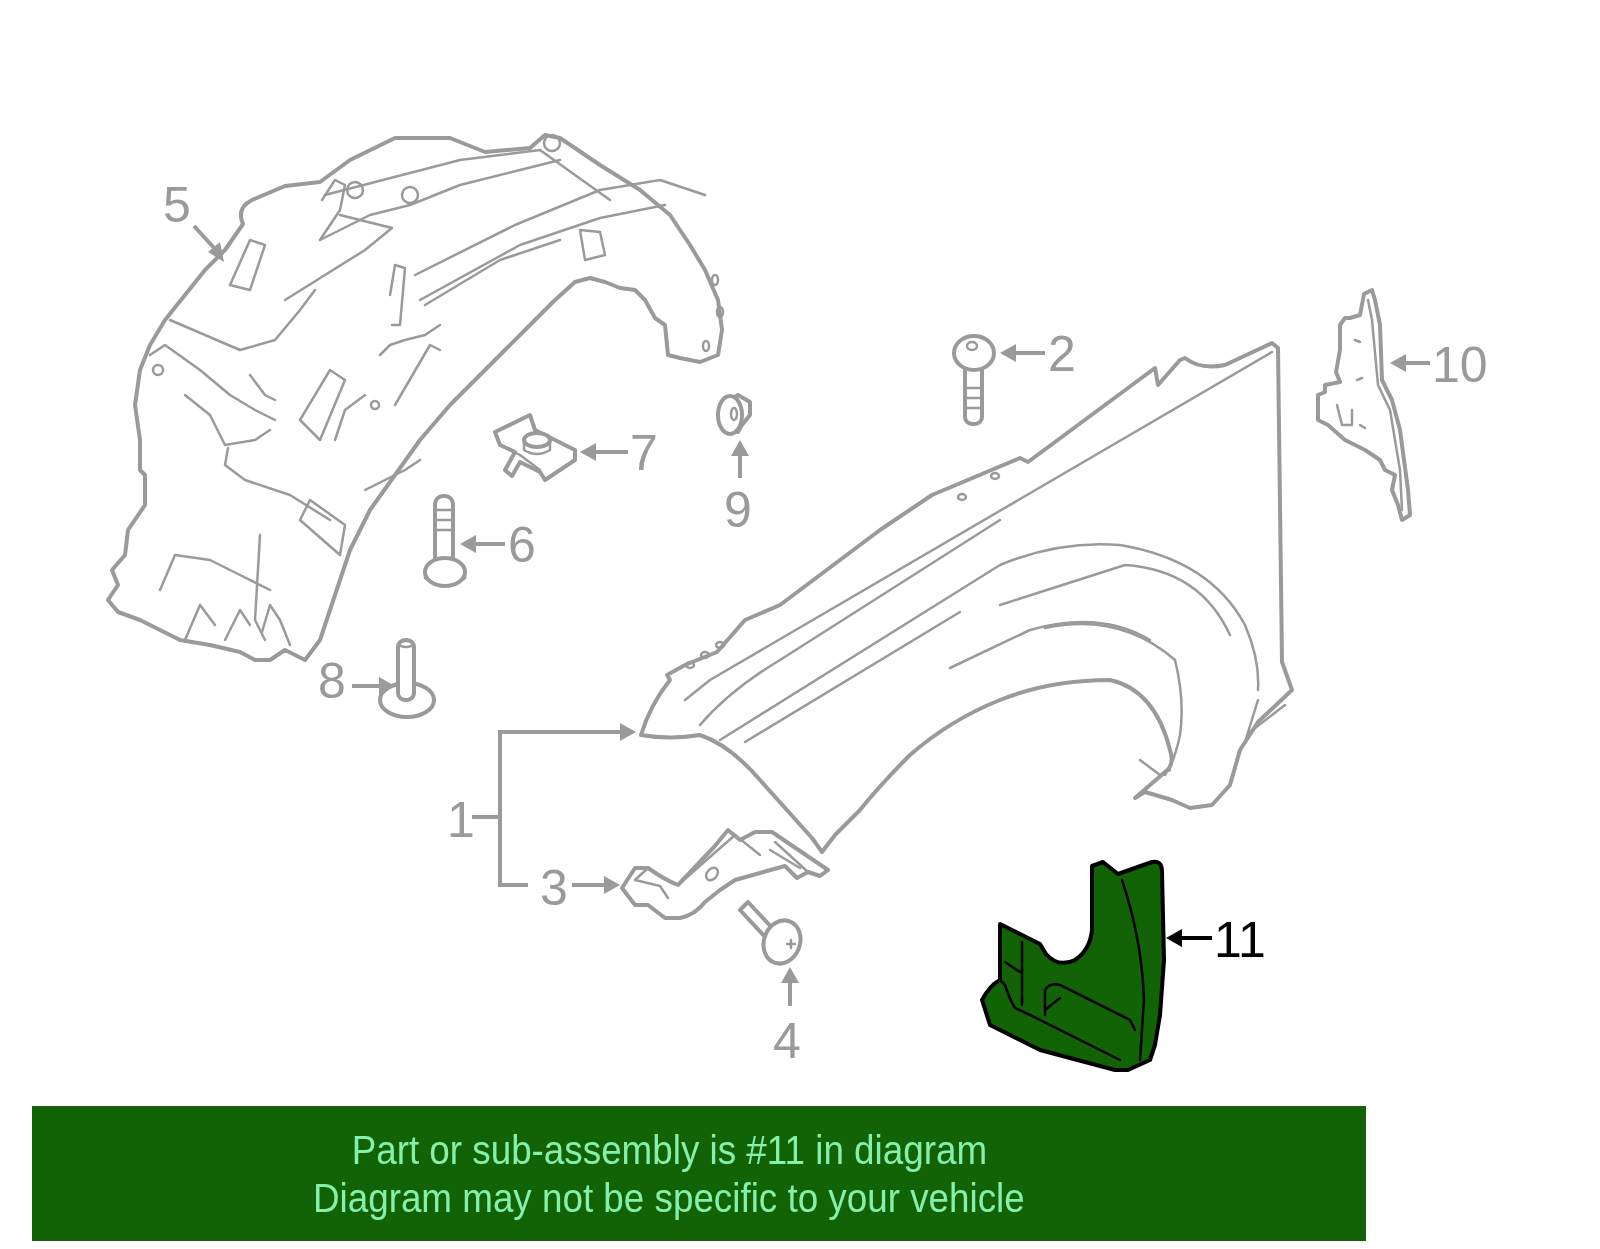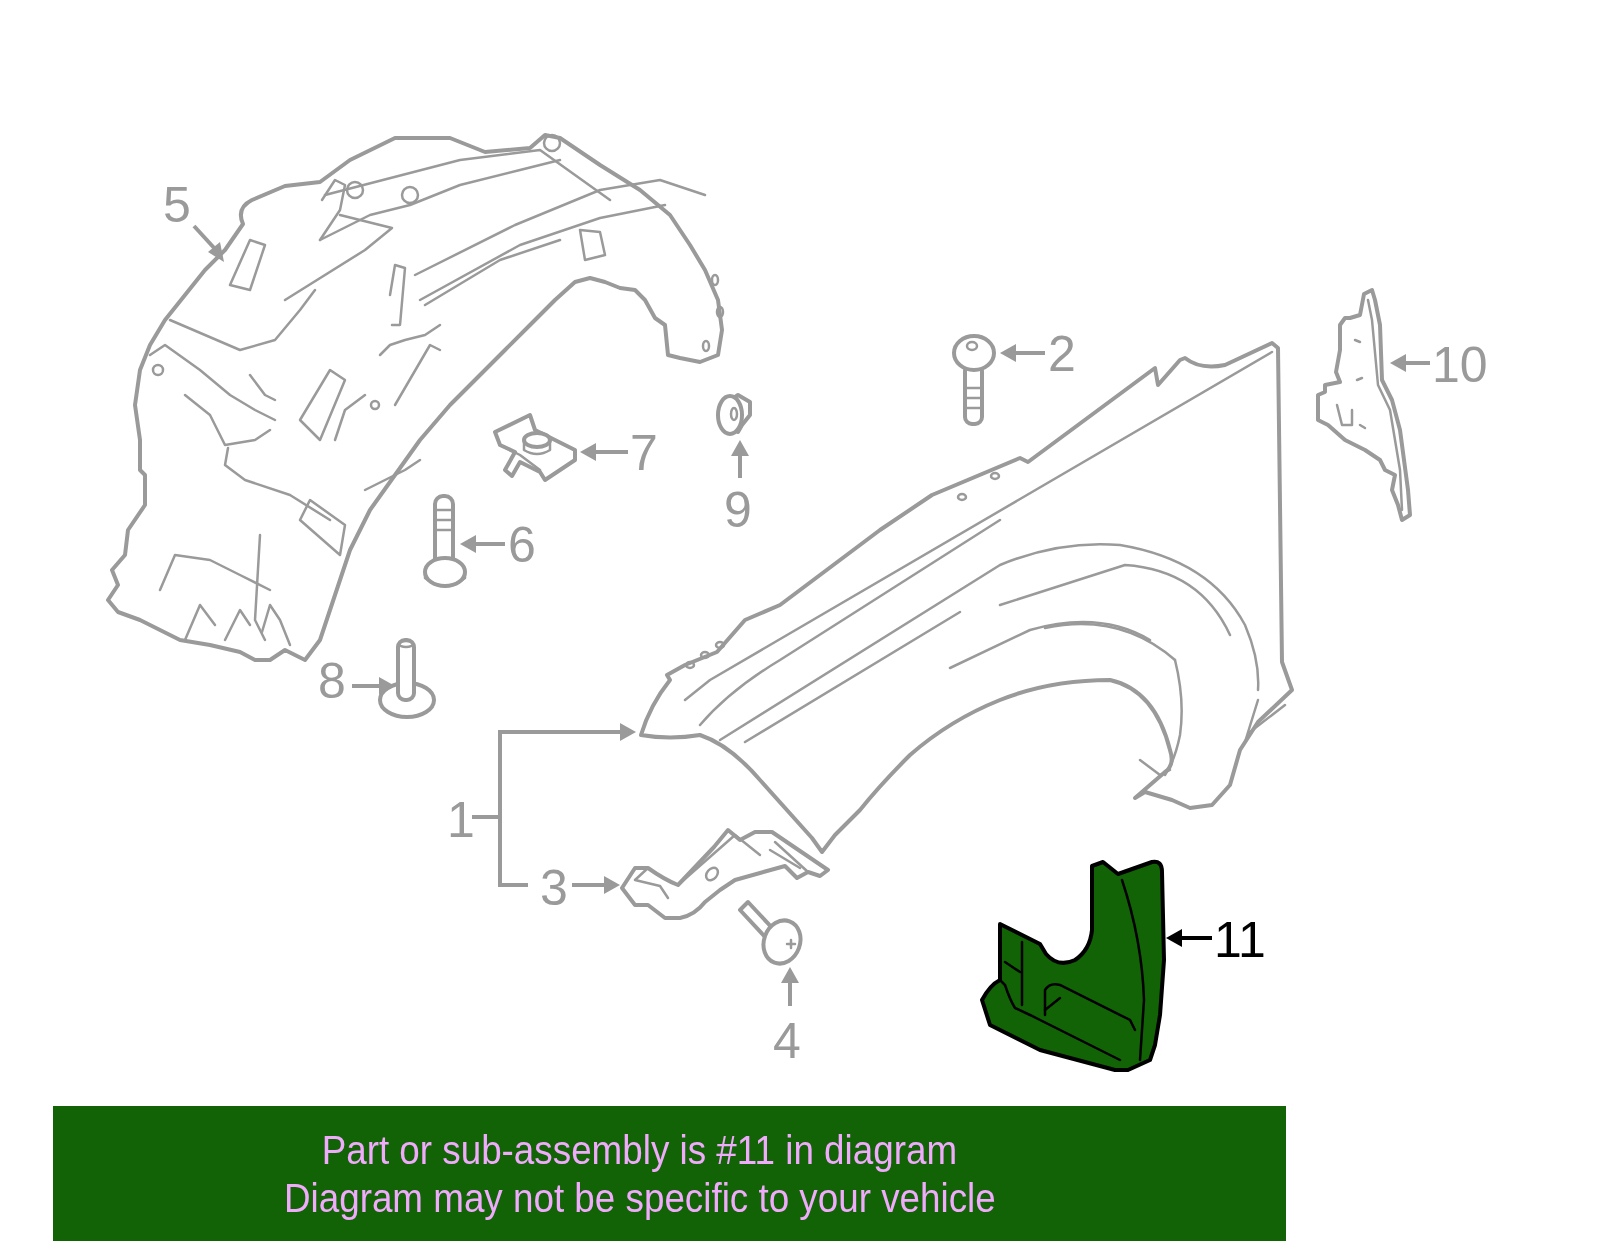--- a/index.html
+++ b/index.html
@@ -9,22 +9,22 @@
     .thin { fill: none; stroke: #9a9a9a; stroke-width: 2.5; stroke-linejoin: round; stroke-linecap: round; }
     .leader { fill: none; stroke: #9a9a9a; stroke-width: 4; }
     .arrowhead { fill: #9a9a9a; stroke: none; }
     .callout { font-family: "Liberation Sans", sans-serif; font-size: 50px; fill: #9a9a9a; }
     .hl-part { fill: #126306; stroke: #000000; stroke-width: 4; stroke-linejoin: round; }
     .hl-thin { fill: none; stroke: #000000; stroke-width: 2.5; stroke-linecap: round; }
     .hl-leader { stroke: #000000; stroke-width: 4; fill: none; }
     .hl-arrowhead { fill: #000000; }
     .hl-callout { font-family: "Liberation Sans", sans-serif; font-size: 50px; fill: #000000; }
     .banner {
-      position: absolute; left: 53px; top: 1106px; width: 1233px; height: 135px;
-      background: #126306; color: #f0abfc;
+      position: absolute; left: 32px; top: 1106px; width: 1334px; height: 135px;
+      background: #126306; color: #86efac;
       display: flex; flex-direction: column; align-items: center; justify-content: center;
       padding-right: 60px; box-sizing: border-box;
     }
     .banner-line { font-family: "Liberation Sans", sans-serif; font-size: 40px; line-height: 48px; transform: scaleX(0.92); white-space: nowrap; }
   </style>
 </head>
 <body>
 
 <svg id="diagram" viewBox="0 0 1600 1249" xmlns="http://www.w3.org/2000/svg">
 

